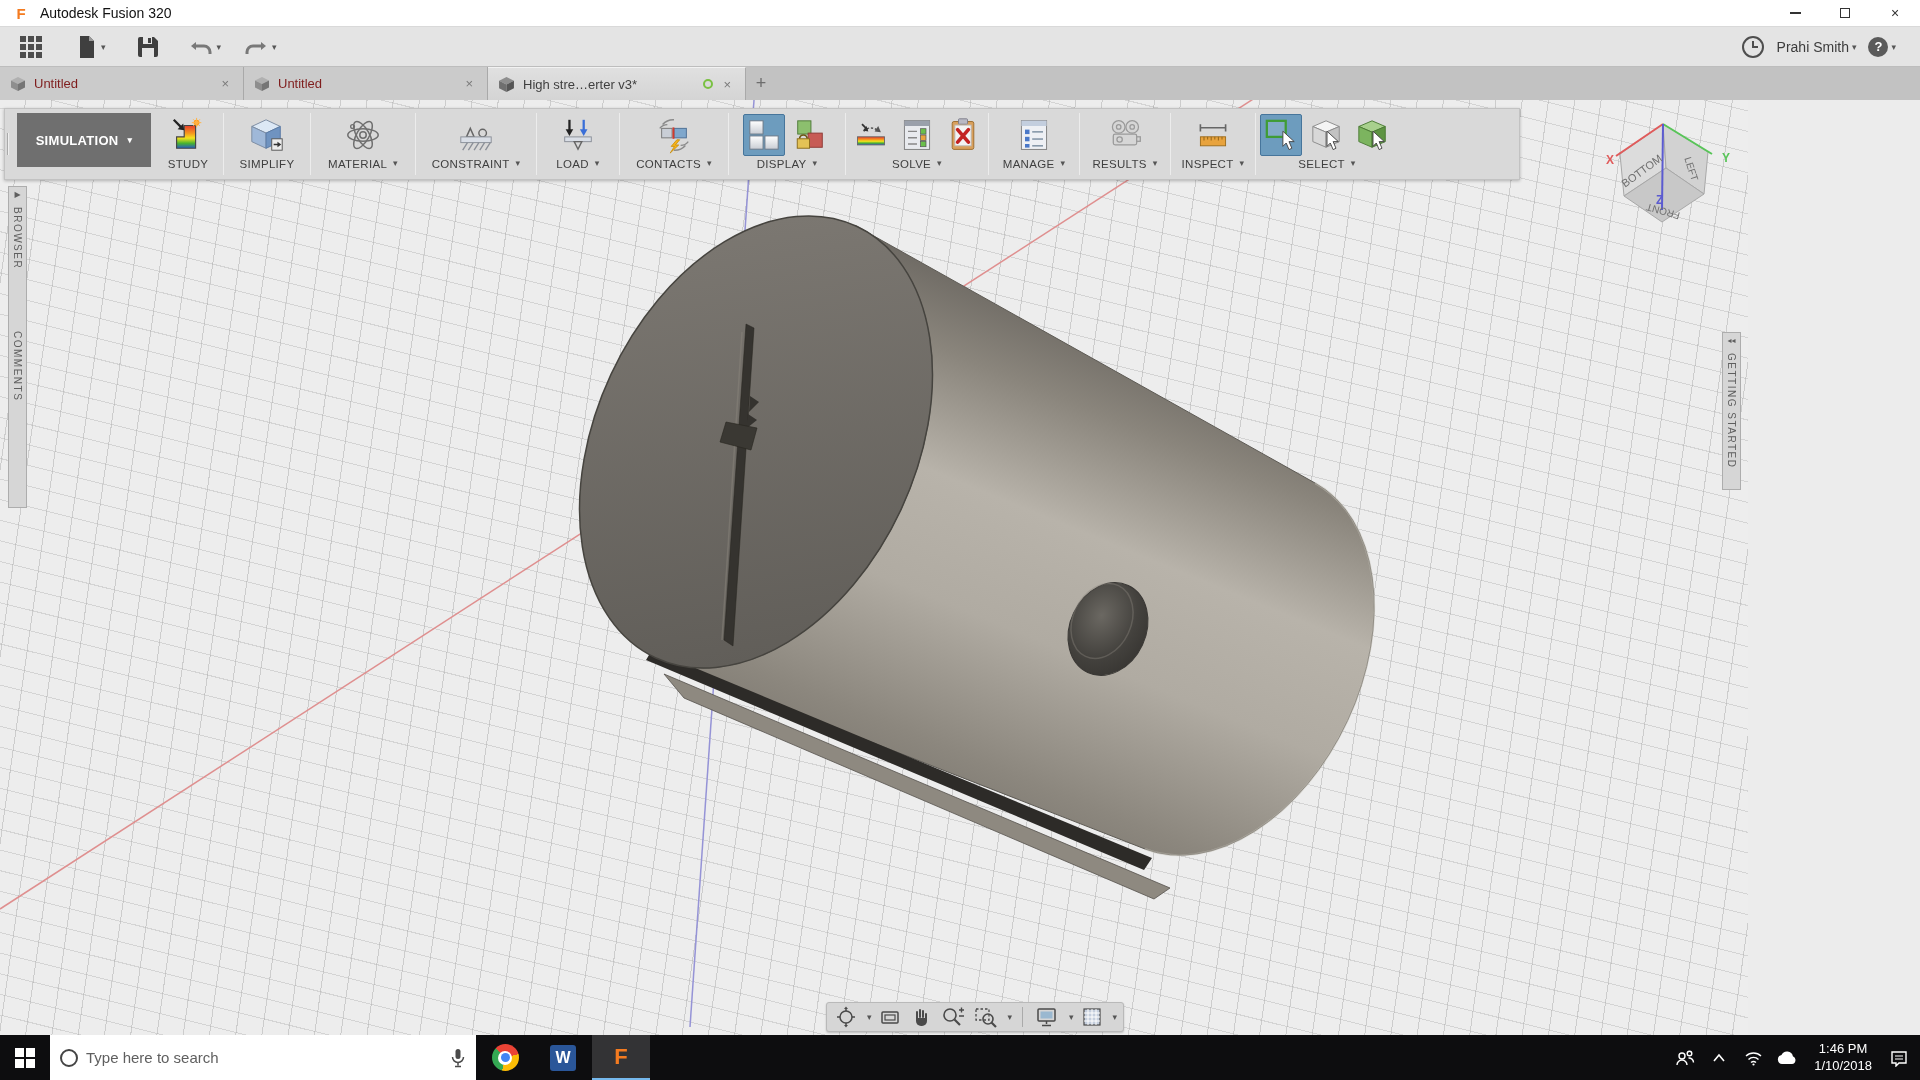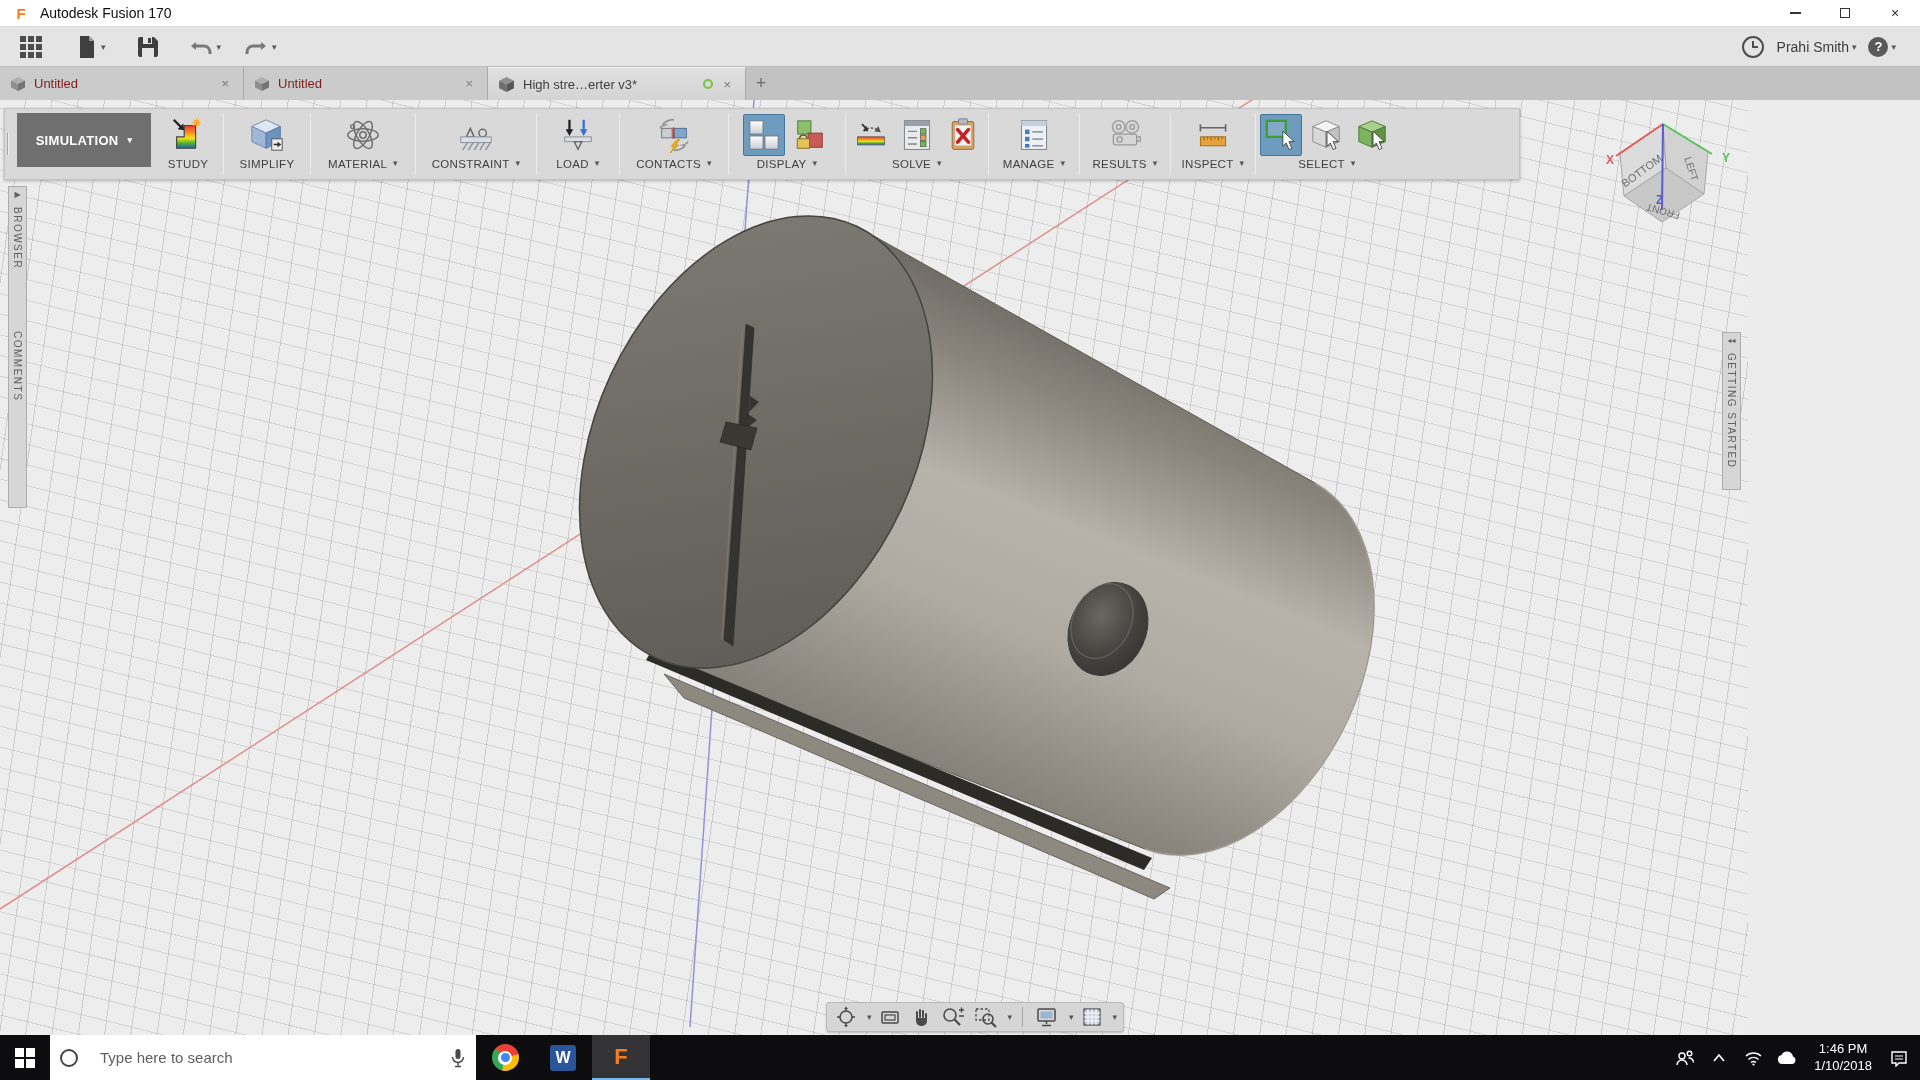--- a/index.html
+++ b/index.html
@@ -71,21 +71,21 @@
   
   .navbar{position:absolute;left:826px;top:902px;height:30px;background:#d6d6d6;border:1px solid #b9b9b9;border-radius:3px;display:flex;align-items:center;padding:0 6px;gap:5px;box-shadow:0 1px 2px rgba(0,0,0,.2)}
   .navbtn{display:flex;align-items:center;justify-content:center;padding:0 2px;color:#4a4a4a}
   .navdiv{width:1px;height:20px;background:#aaa;margin:0 5px}
 
   
   .taskbar{position:absolute;left:0;bottom:0;width:1920px;height:45px;background:#0d0d0f;display:flex;align-items:stretch}
   .startbtn{width:50px;display:flex;align-items:center;justify-content:center}
   .winlogo{display:grid;grid-template-columns:9px 9px;grid-template-rows:9px 9px;gap:2px}
   .winlogo span{background:#fff}
-  .searchbox{width:426px;background:#fff;display:flex;align-items:center;padding:0 10px;gap:22px}
+  .searchbox{width:426px;background:#fff;display:flex;align-items:center;padding:0 10px;gap:8px}
   .cortana-ring{width:18px;height:18px;border:2px solid #444;border-radius:50%;flex:0 0 auto}
   .searchbox input{border:none;outline:none;flex:1;font-size:15px;color:#444;font-family:"Liberation Sans",sans-serif;background:transparent}
   .searchbox input::placeholder{color:#5f5f5f;opacity:1}
   .taskapp{width:58px;display:flex;align-items:center;justify-content:center}
   .taskapp.active{background:rgba(255,255,255,.16);border-bottom:2px solid #76b9ed}
   .chrome-outer{width:27px;height:27px;border-radius:50%;background:conic-gradient(from -45deg,#ea4335 0 120deg,#fbbc05 120deg 240deg,#34a853 240deg 360deg);display:flex;align-items:center;justify-content:center}
   .chrome-mid{width:14px;height:14px;border-radius:50%;background:#fff;display:flex;align-items:center;justify-content:center}
   .chrome-inner{width:9px;height:9px;border-radius:50%;background:#4285f4}
   .wordicon{width:26px;height:26px;background:#2a5699;border-radius:3px;color:#fff;font-weight:bold;font-size:16px;display:flex;align-items:center;justify-content:center}
   .fusionicon{font-size:22px;font-weight:bold;color:#f47b20}
@@ -95,21 +95,21 @@
 
   svg text{font-family:"Liberation Sans",sans-serif}
 </style>
 </head>
 <body>
 
 <div id="screen">
 
   <div class="titlebar">
     <span class="fusion-logo">F</span>
-    <span class="title-text">Autodesk Fusion 170</span>
+    <span class="title-text">Autodesk Fusion 320</span>
     <div class="wincontrols">
       <div class="winbtn">
           <span class="minbar"></span>
         </div>
       <div class="winbtn">
           <span class="maxbox"></span>
         </div>
       <div class="winbtn">
           <span class="closex">×</span>
         </div>

